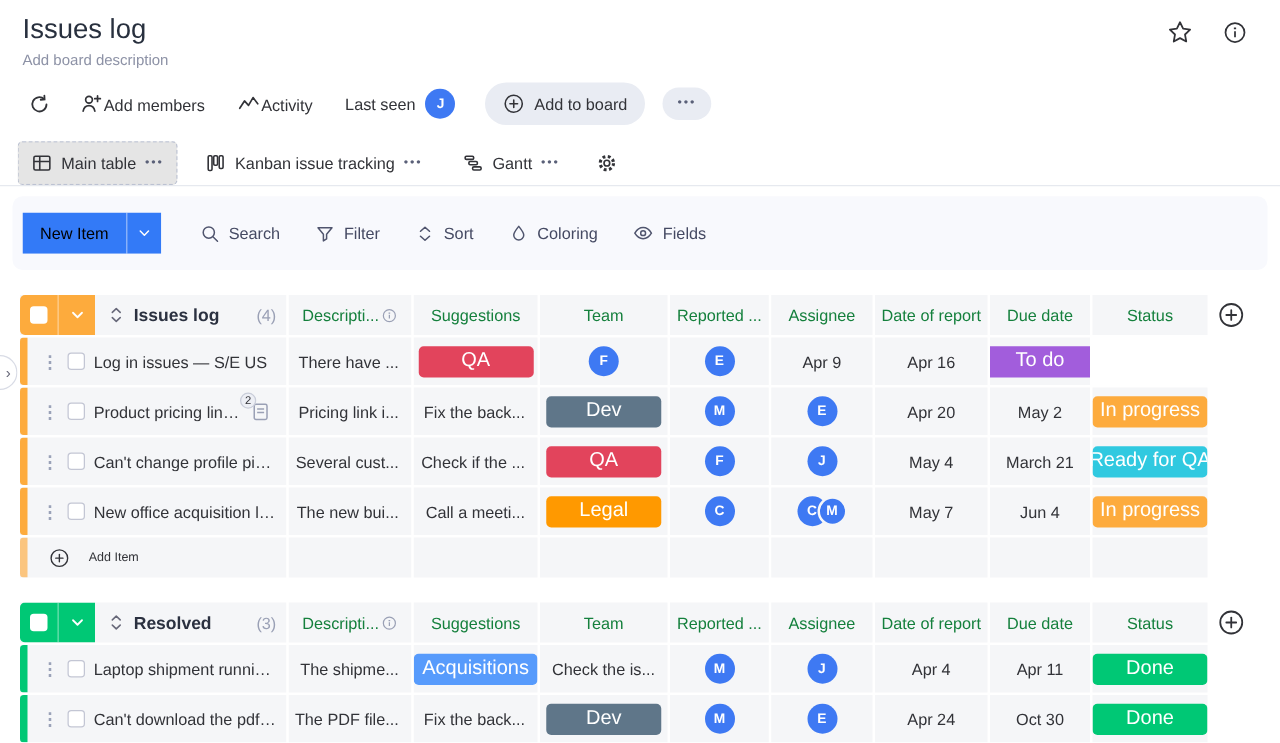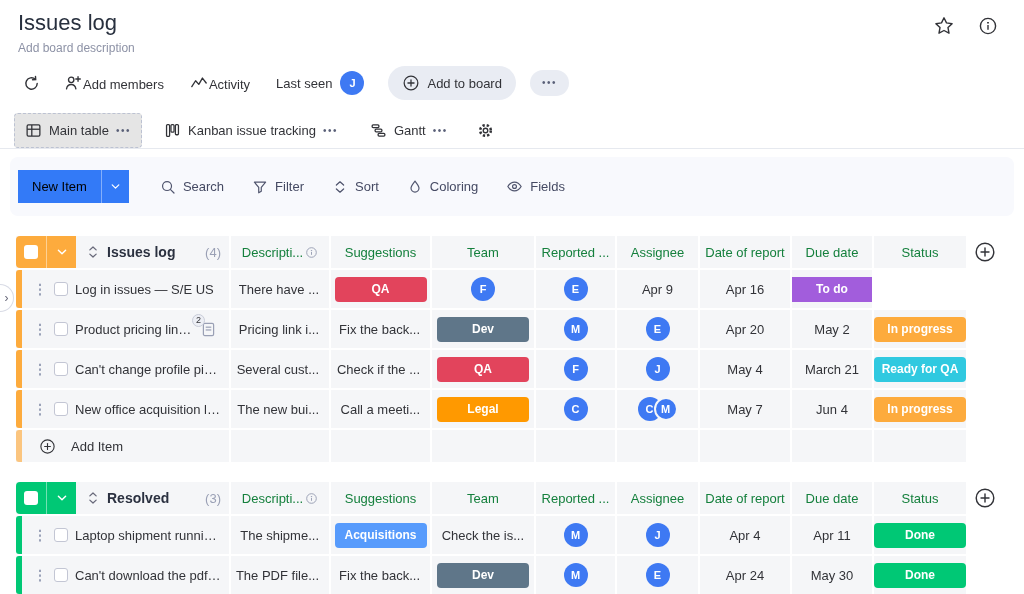--- a/index.html
+++ b/index.html
@@ -62,27 +62,27 @@
   
   .ghead-name{justify-content:flex-start;padding:0}
   .gblock{display:flex;align-self:stretch;flex:none;border-radius:4px 0 0 4px;overflow:hidden}
   .gseg{width:30px;display:flex;align-items:center;justify-content:center}
   .gseg + .gseg{border-left:1px solid rgba(255,255,255,.45)}
   .gcb{width:14px;height:14px;background:#fff;border-radius:3px}
   .gexp{margin-left:10px;flex:none}
   .gtitle{font-weight:600;font-size:14px;margin-left:7px;color:#2b3140;white-space:nowrap}
   .gcount{margin-left:auto;margin-right:8px;color:#9aa0b5;font-size:13px}
 
-  .chip{min-width:92px;height:25px;border-radius:4px;color:#fff;font-size:12px;font-weight:700;
+  .chip{min-width:92px;height:25px;border-radius:4px;color:#fff;font-size:16px;font-weight:400;
     display:flex;align-items:center;justify-content:center;padding:0 8px;white-space:nowrap}
   .avatar{width:24px;height:24px;border-radius:50%;color:#fff;font-size:11px;font-weight:700;
     display:inline-flex;align-items:center;justify-content:center;flex:none}
   .avatar.stack{margin-left:-8px;border:2px solid #f5f6f8}
 
-  .additem-label{font-size:13px;color:#323338;margin-left:8px}
+  .additem-label{font-size:10px;color:#323338;margin-left:8px}
   .addplus{margin-left:10px}
 
   .updates{margin-left:auto;margin-right:8px;position:relative;flex:none}
   .ucount{position:absolute;top:-8px;left:-10px;background:#edeff5;border:1px solid #c9cdd9;
     border-radius:7px;font-size:9px;line-height:11px;padding:0 3px;color:#323338;font-style:normal}
 
   .group-gap{height:18px}
 
   
   .flyout{position:absolute;left:0;top:284px;width:14px;height:28px;background:#fff;
@@ -572,21 +572,21 @@
     <div class="cell">
         <span class="avatar" style="background-color: rgb(62, 121, 243);">M</span>
       </div>
     <div class="cell">
         <span class="avatar" style="background-color: rgb(62, 121, 243);">E</span>
       </div>
     <div class="cell">
         <span>Apr 24</span>
       </div>
     <div class="cell">
-        <span>May 30</span>
+        <span>Oct 30</span>
       </div>
     <div class="cell">
         <span class="chip" style="background-color: rgb(0, 200, 117);">Done</span>
       </div>
     <div class="cell empty"></div>
   </div>
 
 </div>
 
 <div class="flyout">

